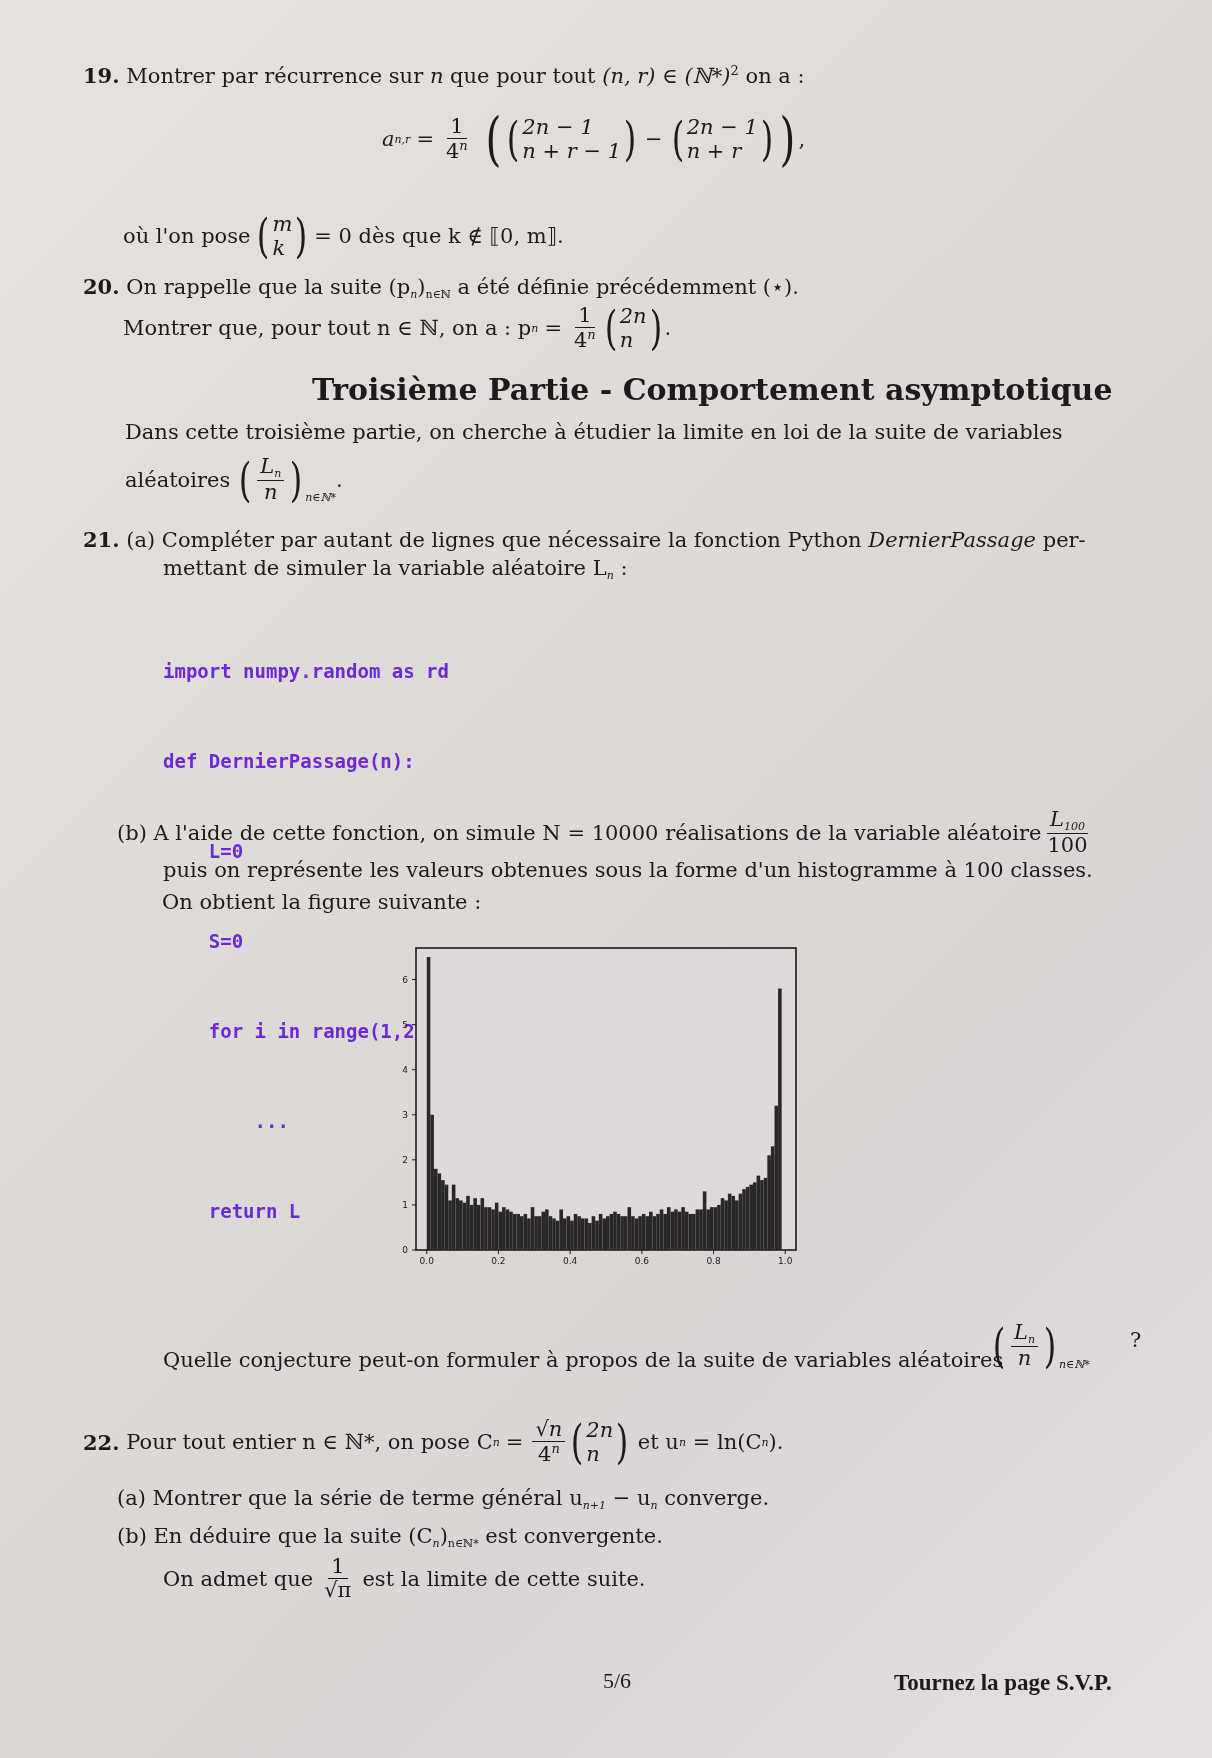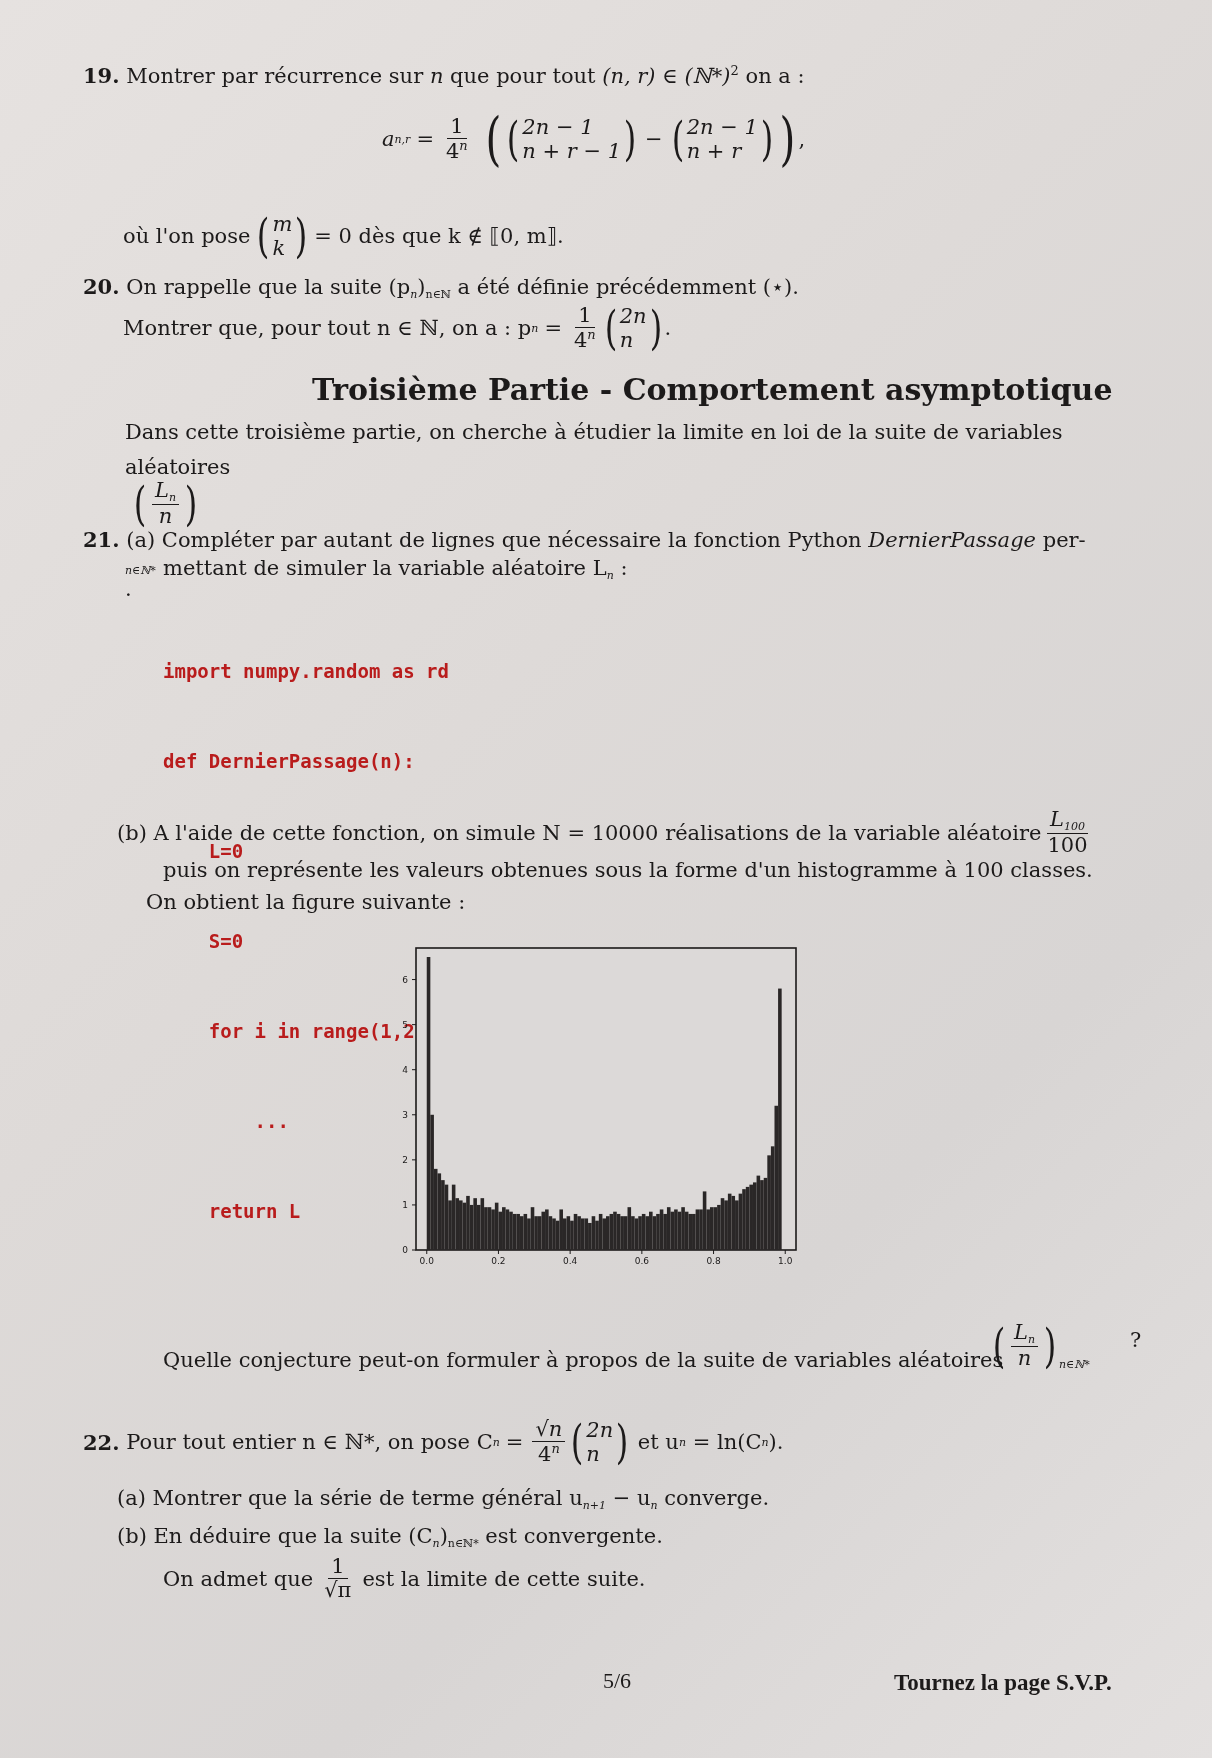--- a/index.html
+++ b/index.html
@@ -17,21 +17,21 @@
     .frac { display: inline-flex; flex-direction: column; align-items: center; vertical-align: middle; margin: 0 3px; }
     .frac .top { border-bottom: 1.4px solid #1c1a1a; padding: 0 3px; line-height: 1.1; }
     .frac .bot { line-height: 1.1; padding: 0 3px; }
     .binom { display: inline-flex; align-items: center; vertical-align: middle; }
     .paren { font-size: 46px; font-weight: 200; line-height: 1; transform: scaleX(0.7); display: inline-block; }
     .paren.big { font-size: 58px; }
     .binom-inner { display: inline-flex; flex-direction: column; align-items: flex-start; line-height: 1.15; }
     .sub { font-size: 11px; vertical-align: -4px; }
     .sup { font-size: 13px; vertical-align: 8px; }
     .heading { font-weight: bold; font-size: 30px; }
-    .code { font-family: "DejaVu Sans Mono", "Liberation Mono", monospace; font-size: 19px; font-weight: bold; color: #b91c1c; }
+    .code { font-family: "DejaVu Sans Mono", "Liberation Mono", monospace; font-size: 19px; font-weight: bold; color: #6d28d9; }
     .footer-page { font-family: "Liberation Serif", serif; font-size: 22px; }
     .footer-right { font-family: "Liberation Serif", serif; font-weight: bold; font-size: 23px; }
     svg text { font-family: "DejaVu Sans", sans-serif; }
   </style>
 </head>
 <body>
 
 <div class="abs txt" style="left:83px; top:63px;">
   <span class="num">19.</span>
   <span>Montrer par récurrence sur</span>
@@ -105,21 +105,21 @@
         <span>n</span>
       </span>
     <span class="paren">)</span>
   </span>
   <span>.</span>
 </div>
 
 <div class="abs heading" style="left:312px; top:372px;">Troisième Partie - Comportement asymptotique</div>
 
 <div class="abs txt" style="left:125px; top:420px;">Dans cette troisième partie, on cherche à étudier la limite en loi de la suite de variables</div>
-<div class="abs txt" style="left:125px; top:455px; display:flex; align-items:flex-start;flex-direction:column;">
+<div class="abs txt" style="left:125px; top:455px; display:flex; align-items:center;">
   <span>aléatoires</span>
   <span class="binom" style="margin-left:6px;">
     <span class="paren">(</span>
     <span class="frac it">
       <span class="top"><span>L</span><span class="sub">n</span></span>
       <span class="bot">n</span>
     </span>
     <span class="paren">)</span>
   </span>
   <span class="sub it" style="margin-top:36px;">n∈ℕ*</span>
@@ -150,21 +150,21 @@
 
 <div class="abs txt" style="left:117px; top:808px; display:flex; align-items:center;">
   <span>(b)</span>&nbsp;
   <span>A l'aide de cette fonction, on simule N = 10000 réalisations de la variable aléatoire</span>
   <span class="frac it">
     <span class="top"><span>L</span><span class="sub">100</span></span>
     <span class="bot" style="font-style:normal;">100</span>
   </span>
 </div>
 <div class="abs txt" style="left:163px; top:858px;">puis on représente les valeurs obtenues sous la forme d'un histogramme à 100 classes.</div>
-<div class="abs txt" style="left:146px; top:890px;">On obtient la figure suivante :</div>
+<div class="abs txt" style="left:162px; top:890px;">On obtient la figure suivante :</div>
 
 <div class="abs" style="left:380px; top:940px; width:440px; height:330px;">
   <svg id="hist-svg" width="440" height="330" viewBox="0 0 440 330">
     <rect x="36" y="8" width="380" height="302" fill="#dcd9d8" stroke="#1c1a1a" stroke-width="1.6"></rect>
     <g id="hist-bars">
         <rect x="46.75471698113208" width="3.584905660377359" y="17.014925373134304" height="292.9850746268657" fill="#2a2727"></rect>
         <rect x="50.339622641509436" width="3.584905660377359" y="174.77611940298507" height="135.22388059701493" fill="#2a2727"></rect>
         <rect x="53.924528301886795" width="3.584905660377352" y="228.86567164179104" height="81.13432835820896" fill="#2a2727"></rect>
         <rect x="57.50943396226415" width="3.584905660377366" y="233.37313432835822" height="76.62686567164178" fill="#2a2727"></rect>
         <rect x="61.09433962264151" width="3.584905660377359" y="240.13432835820896" height="69.86567164179104" fill="#2a2727"></rect>

